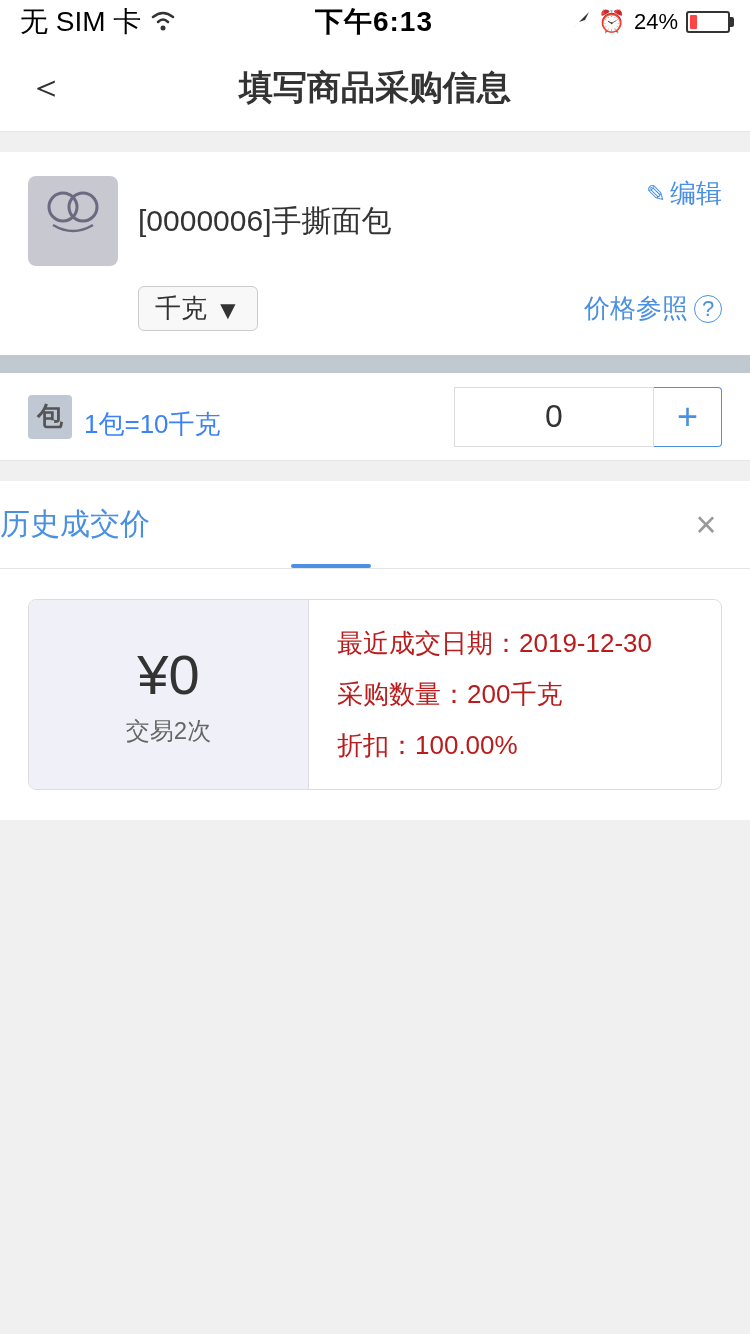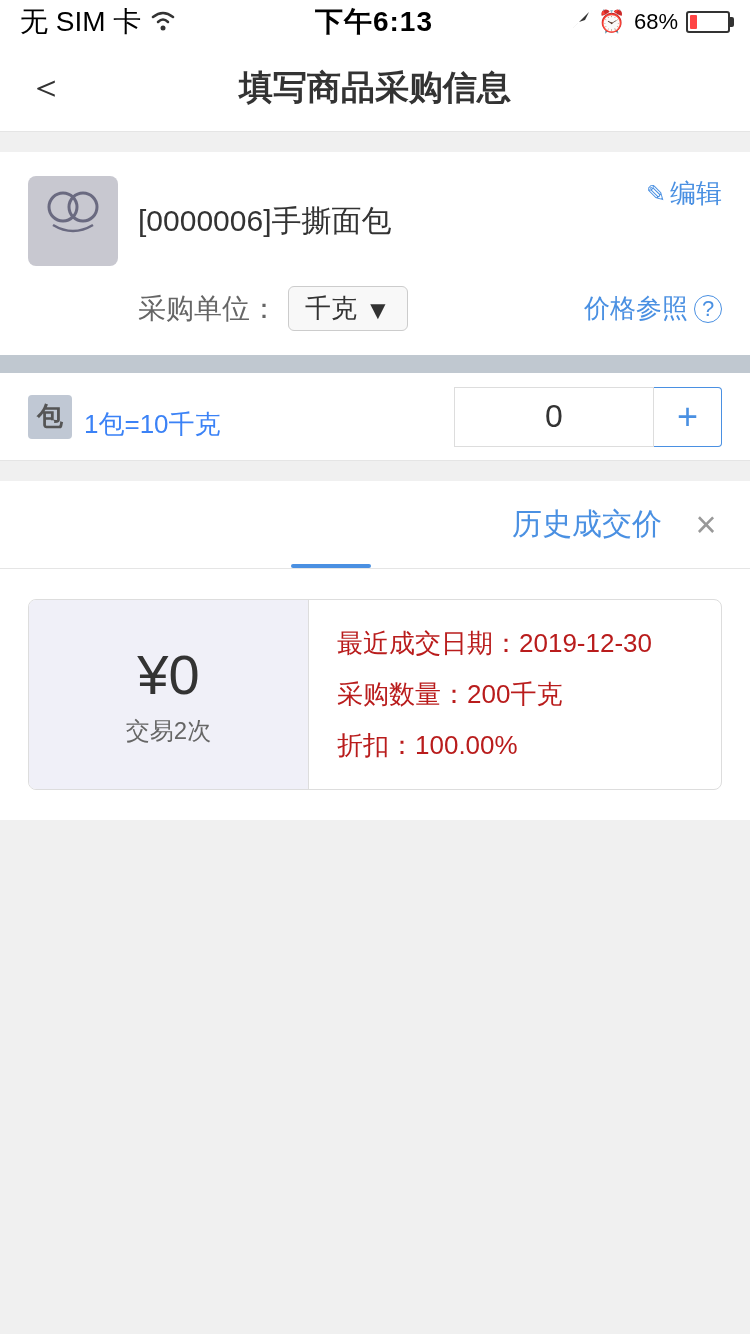--- a/index.html
+++ b/index.html
@@ -254,21 +254,21 @@
       display: flex;
       align-items: center;
       height: 88px;
       border-bottom: 1px solid #e5e5e5;
       position: relative;
     }
     .tab-item {
       flex: 1;
       display: flex;
       flex-direction: column;
-      align-items: flex-end;
+      align-items: flex-start;
       justify-content: center;
       height: 100%;
       font-size: 30px;
       color: #999;
       cursor: pointer;
       position: relative;
     }
     .tab-item.active {
       color: #4a90e2;
     }
@@ -360,21 +360,21 @@
     </span>
   </div>
   <div class="status-center">下午6:13</div>
   <div class="status-right">
     <span>
       <svg width="20" height="22" viewBox="0 0 20 22">
         <path d="M2 20 L18 4 L14 12 L8 14 Z" fill="#333"></path>
       </svg>
     </span>
     <span>⏰</span>
-    <span>68%</span>
+    <span>24%</span>
     <div class="battery-icon">
       <div class="battery-fill"></div>
     </div>
   </div>
 </div>
 
 <div class="nav-bar">
   <span class="nav-back">＜</span>
   <span class="nav-title">填写商品采购信息</span>
 </div>
@@ -393,21 +393,20 @@
       </div>
       <span class="product-name">[0000006]手撕面包</span>
     </div>
     <div class="edit-link">
       <span class="edit-icon">✎</span>
       <span>编辑</span>
     </div>
   </div>
   <div class="product-meta">
     <div class="purchase-unit">
-      <span>采购单位：</span>
       <div class="unit-selector">
         <span>千克</span>
         <span>▼</span>
       </div>
     </div>
     <div class="price-ref">
       <span>价格参照</span>
       <span style="width:28px;height:28px;border:1.5px solid #4a90e2;border-radius:50%;display:inline-flex;align-items:center;justify-content:center;font-size:22px;">?</span>
     </div>
   </div>

